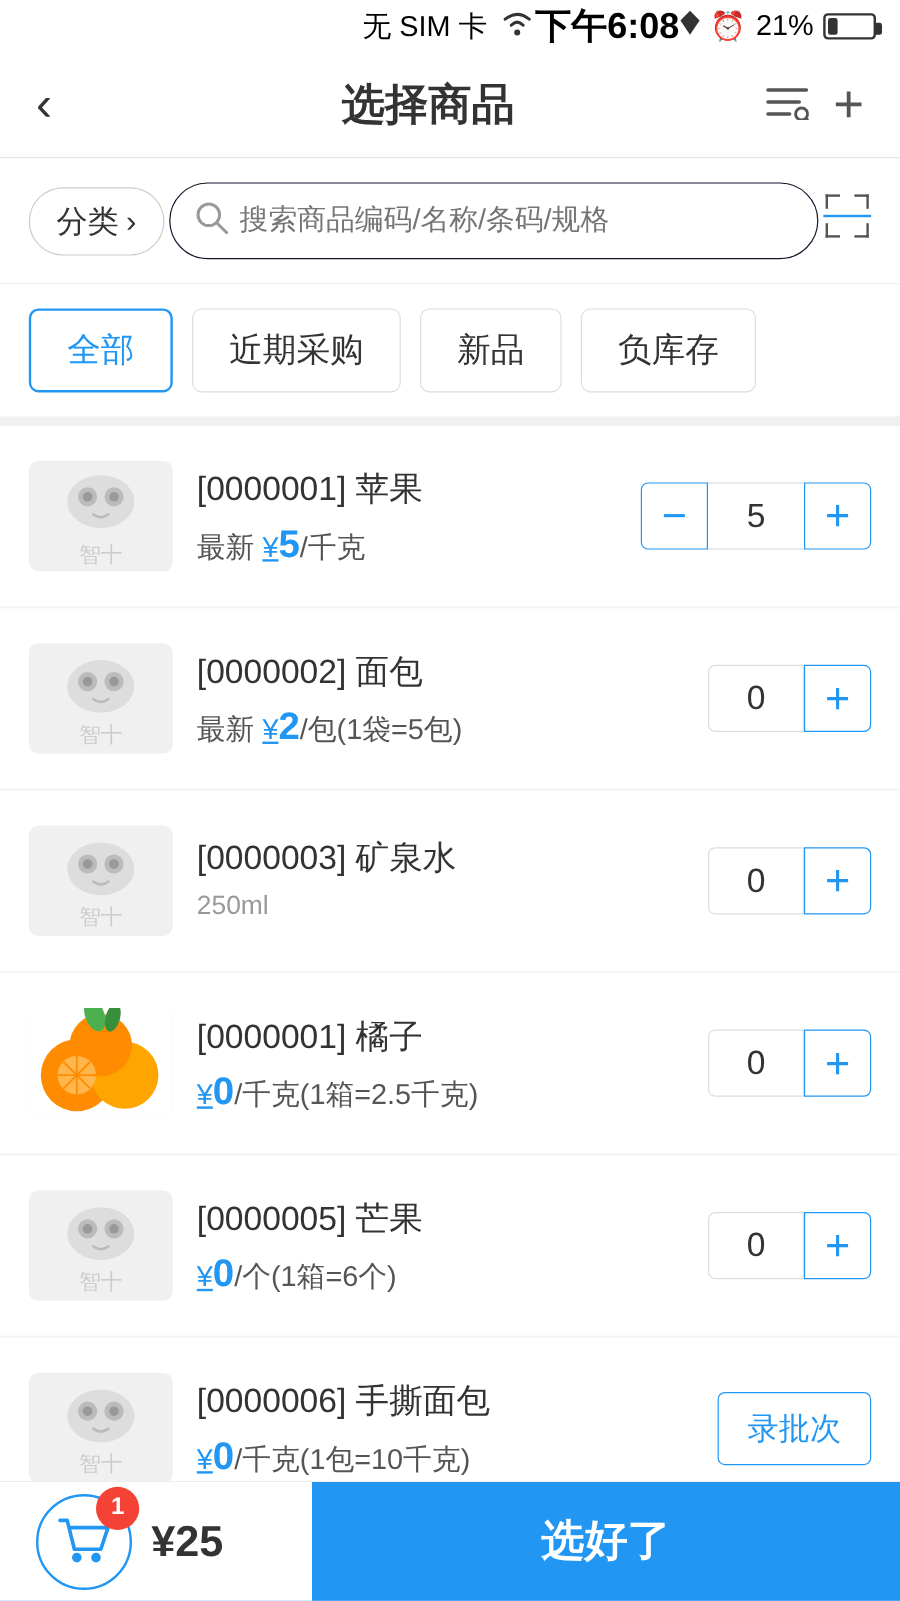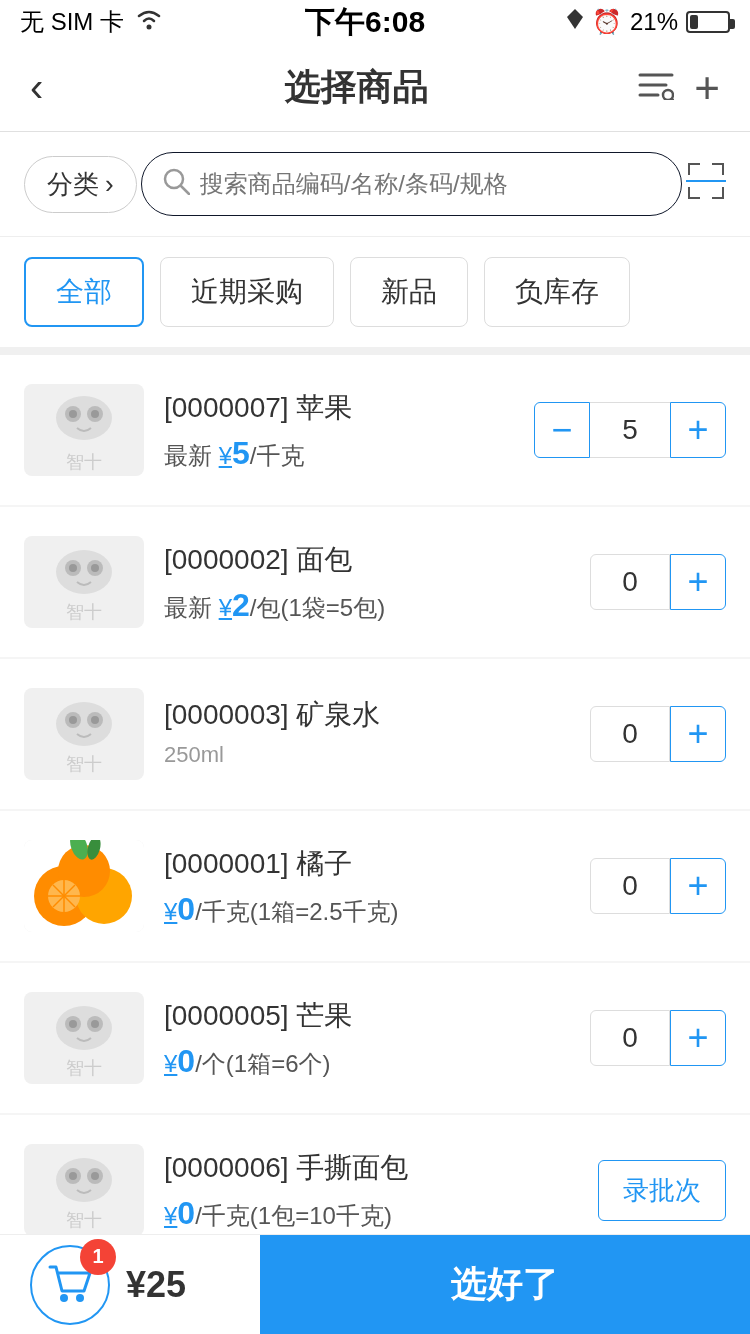--- a/index.html
+++ b/index.html
@@ -13,21 +13,21 @@
       position: relative;
     }
 
     
     .status-bar {
       width: 750px;
       height: 44px;
       background: #fff;
       display: flex;
       align-items: center;
-      justify-content: space-between;
+      justify-content: flex-end;
       padding: 0 20px;
       font-size: 24px;
       font-weight: 500;
     }
     .status-left { display: flex; align-items: center; gap: 10px; }
     .status-center { font-size: 30px; font-weight: 600; }
     .status-right { display: flex; align-items: center; gap: 8px; font-size: 24px; }
     .battery-icon {
       width: 44px; height: 22px; border: 2px solid #333; border-radius: 4px; position: relative;
       display: inline-flex; align-items: center; padding: 2px;
@@ -322,21 +322,21 @@
           <circle cx="24" cy="28" r="8" fill="#bbb"></circle>
           <circle cx="46" cy="28" r="8" fill="#bbb"></circle>
           <circle cx="24" cy="28" r="4" fill="#999"></circle>
           <circle cx="46" cy="28" r="4" fill="#999"></circle>
           <path d="M28 42 Q35 48 42 42" stroke="#bbb" stroke-width="2" fill="none"></path>
         </svg>
         <span class="owl-label" style="font-size:18px;color:#ccc;">智十</span>
       </div>
     </div>
     <div class="product-info">
-      <div class="product-name">[0000007] 苹果</div>
+      <div class="product-name">[0000001] 苹果</div>
       <div class="product-price">
         <span>最新 </span>
         <span style="color:#2196F3;font-size:24px;text-decoration:underline;">¥</span><span style="color:#2196F3;font-size:32px;font-weight:700;">5</span><span style="color:#555;font-size:24px;">/千克</span>
       </div>
     </div>
     <div class="product-qty">
       <button class="qty-btn" style="border-radius:6px 0 0 6px;">−</button>
       <input class="qty-input" type="text" value="5" style="">
       <button class="qty-btn" style="border-radius:0 6px 6px 0;">+</button>
     </div>

